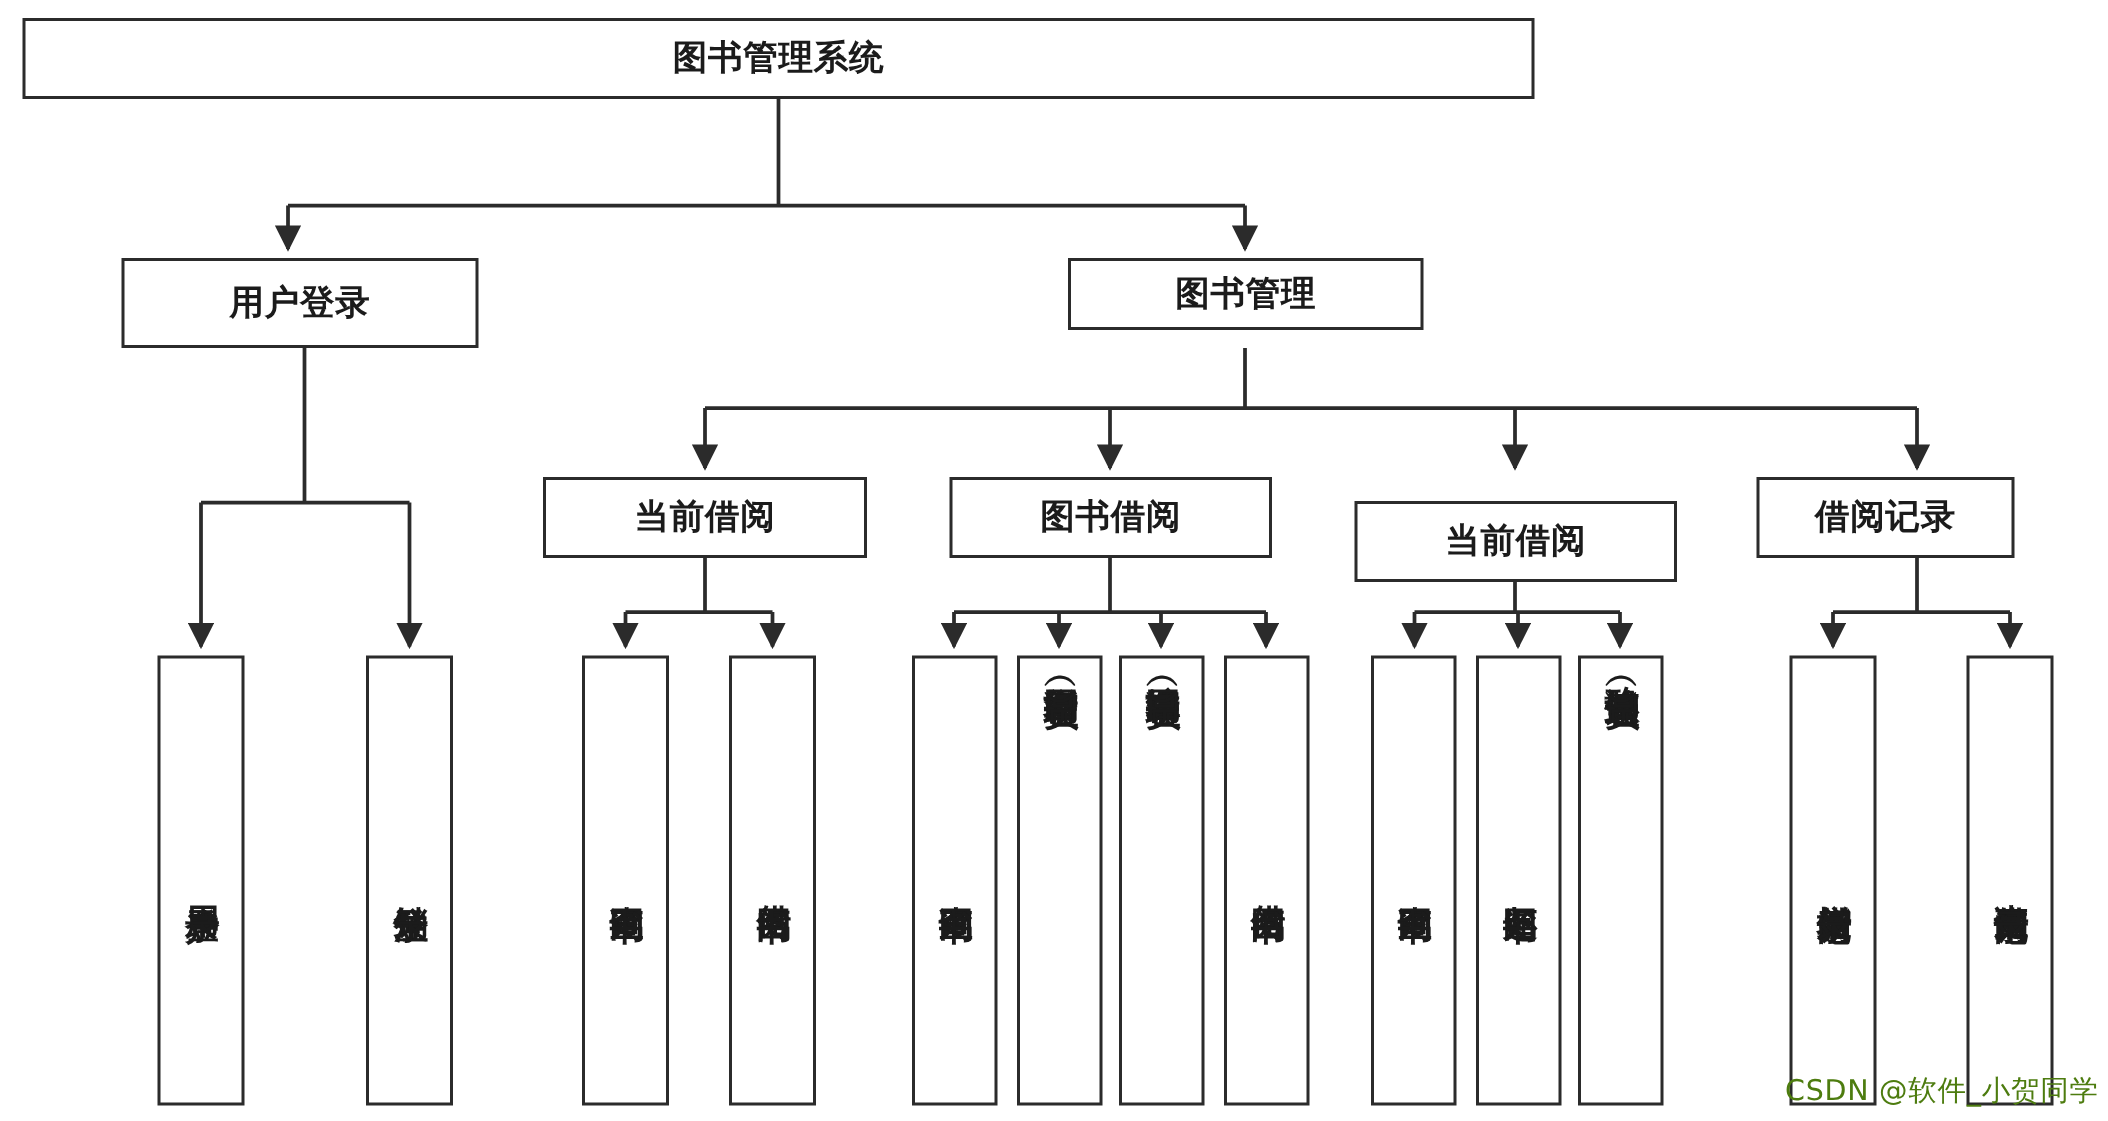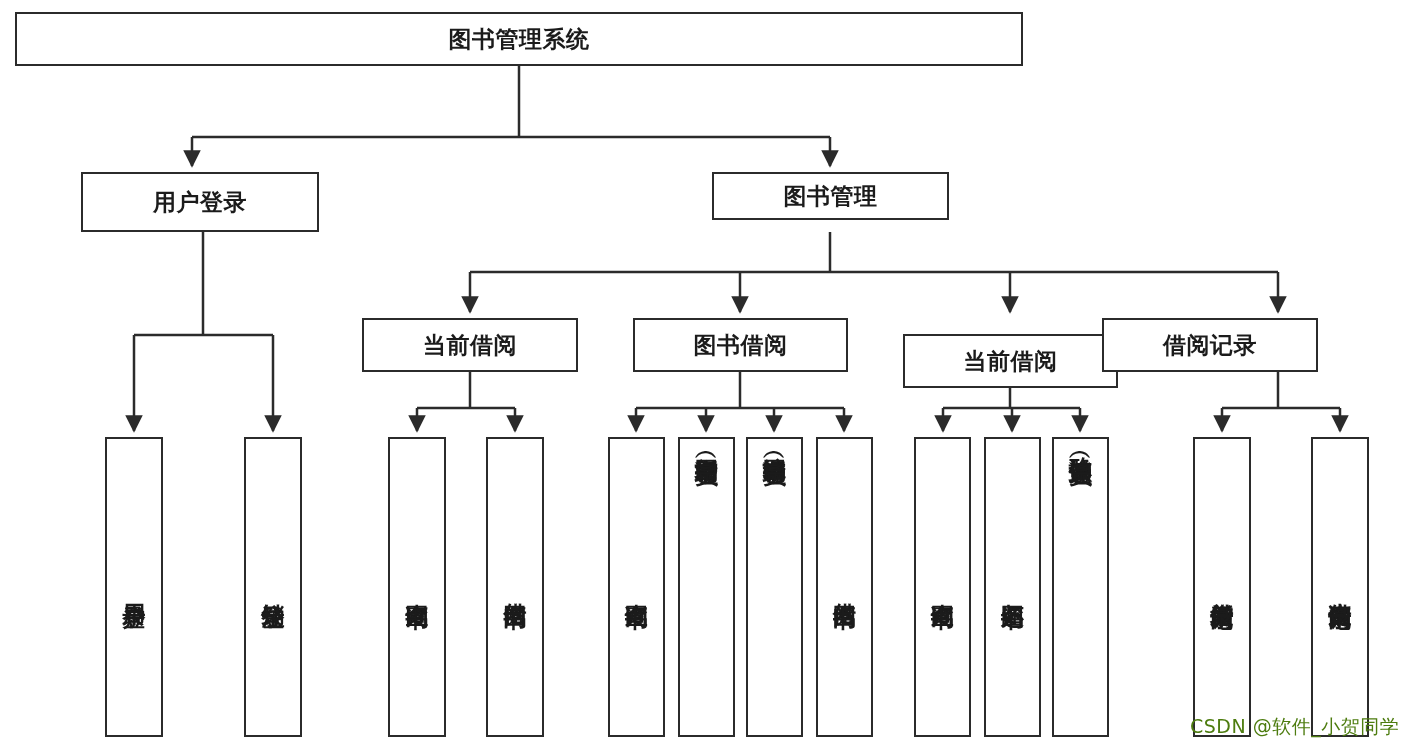--- a/index.html
+++ b/index.html
@@ -139,21 +139,21 @@
 
   <div class="node" style="left:362px; top:318px; width:216px; height:54px;">
     <span class="node-label">当前借阅</span>
   </div>
   <div class="node" style="left:633px; top:318px; width:215px; height:54px;">
     <span class="node-label">图书借阅</span>
   </div>
   <div class="node" style="left:903px; top:334px; width:215px; height:54px;">
     <span class="node-label">当前借阅</span>
   </div>
-  <div class="node" style="left:1102px; top:318px; width:216px; height:54px;">
+  <div class="node" style="left:1171px; top:318px; width:172px; height:54px;">
     <span class="node-label">借阅记录</span>
   </div>
 
   <div class="node vertical center-text" style="left:105px; top:437px; width:58px; height:300px;">
     <span class="node-label">用户登录</span>
   </div>
   <div class="node vertical center-text" style="left:244px; top:437px; width:58px; height:300px;">
     <span class="node-label">注销登录</span>
   </div>
 

